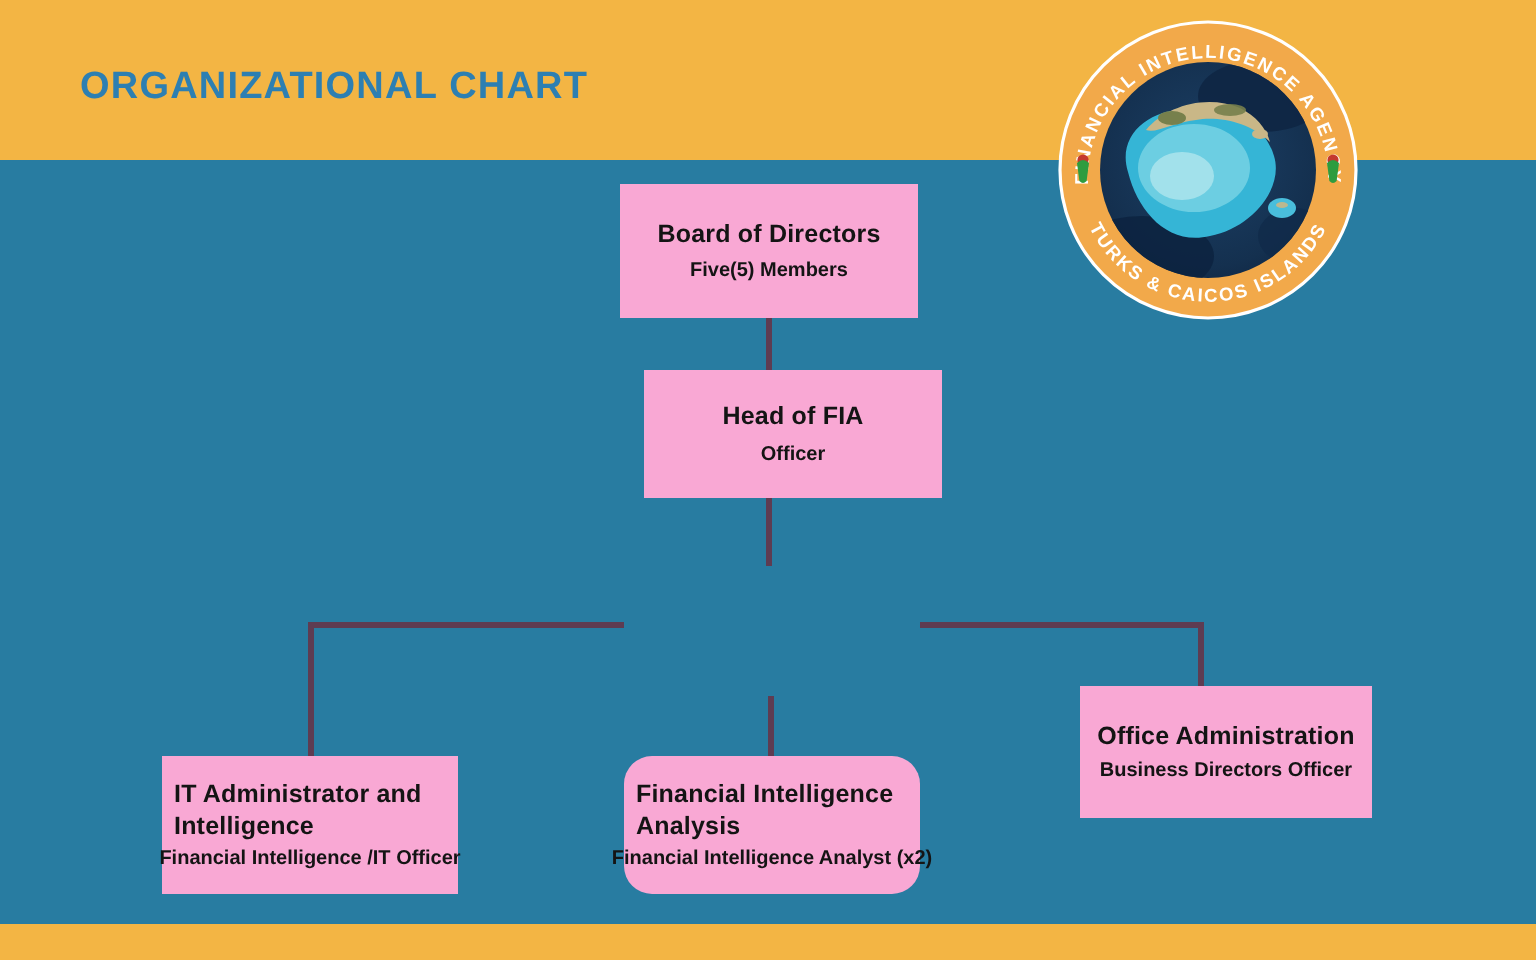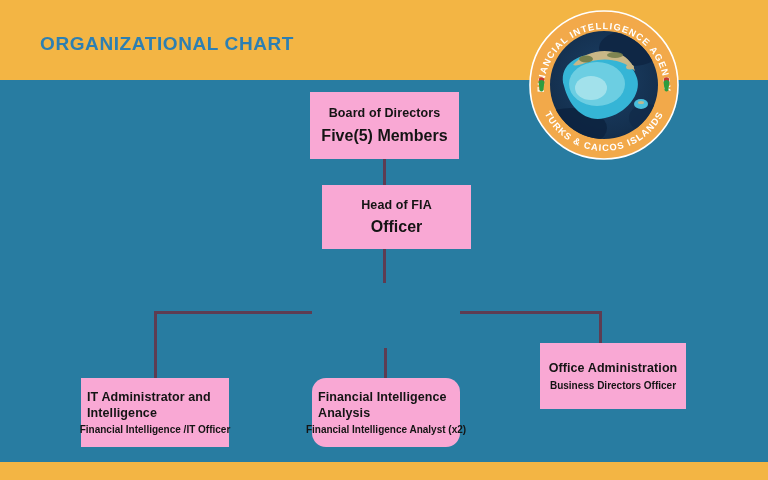--- a/index.html
+++ b/index.html
@@ -17,21 +17,21 @@
   .bottom-strip{position:absolute;left:0;bottom:0;width:768px;height:18px;background:#F3B544;}
   
   .logo{position:absolute;left:529px;top:10px;width:150px;height:150px;}
   
   .node{
     position:absolute;background:#f9a8d4;color:#141414;
     display:flex;flex-direction:column;align-items:center;justify-content:center;
     text-align:left;padding:4px 6px;box-sizing:border-box;
   }
   .node-title{font-size:12.5px;font-weight:800;line-height:1.22;letter-spacing:.1px;}
-  .node-sub{font-size:16px;font-weight:700;margin-top:5px;}
+  .node-sub{font-size:10px;font-weight:700;margin-top:5px;}
   .node-sub.sm{font-size:10px;margin-top:3px;white-space:nowrap;}
   #node-board   {left:310px;top:92px; width:149px;height:67px;}
   #node-head    {left:310px;top:185px;width:149px;height:64px;margin-left:12px;}
   #node-senior  {left:312px;top:283px;width:148px;height:65px;}
   #node-it      {left:81px; top:378px;width:148px;height:69px;}
   #node-analysis{left:312px;top:378px;width:148px;height:69px;border-radius:14px;}
   #node-office  {left:528px;top:343px;width:146px;height:66px;margin-left:12px;}
   
   .conn{position:absolute;background:#5E3C52;}
   #conn-board-head   {left:383px;top:159px;width:3px;height:26px;}

